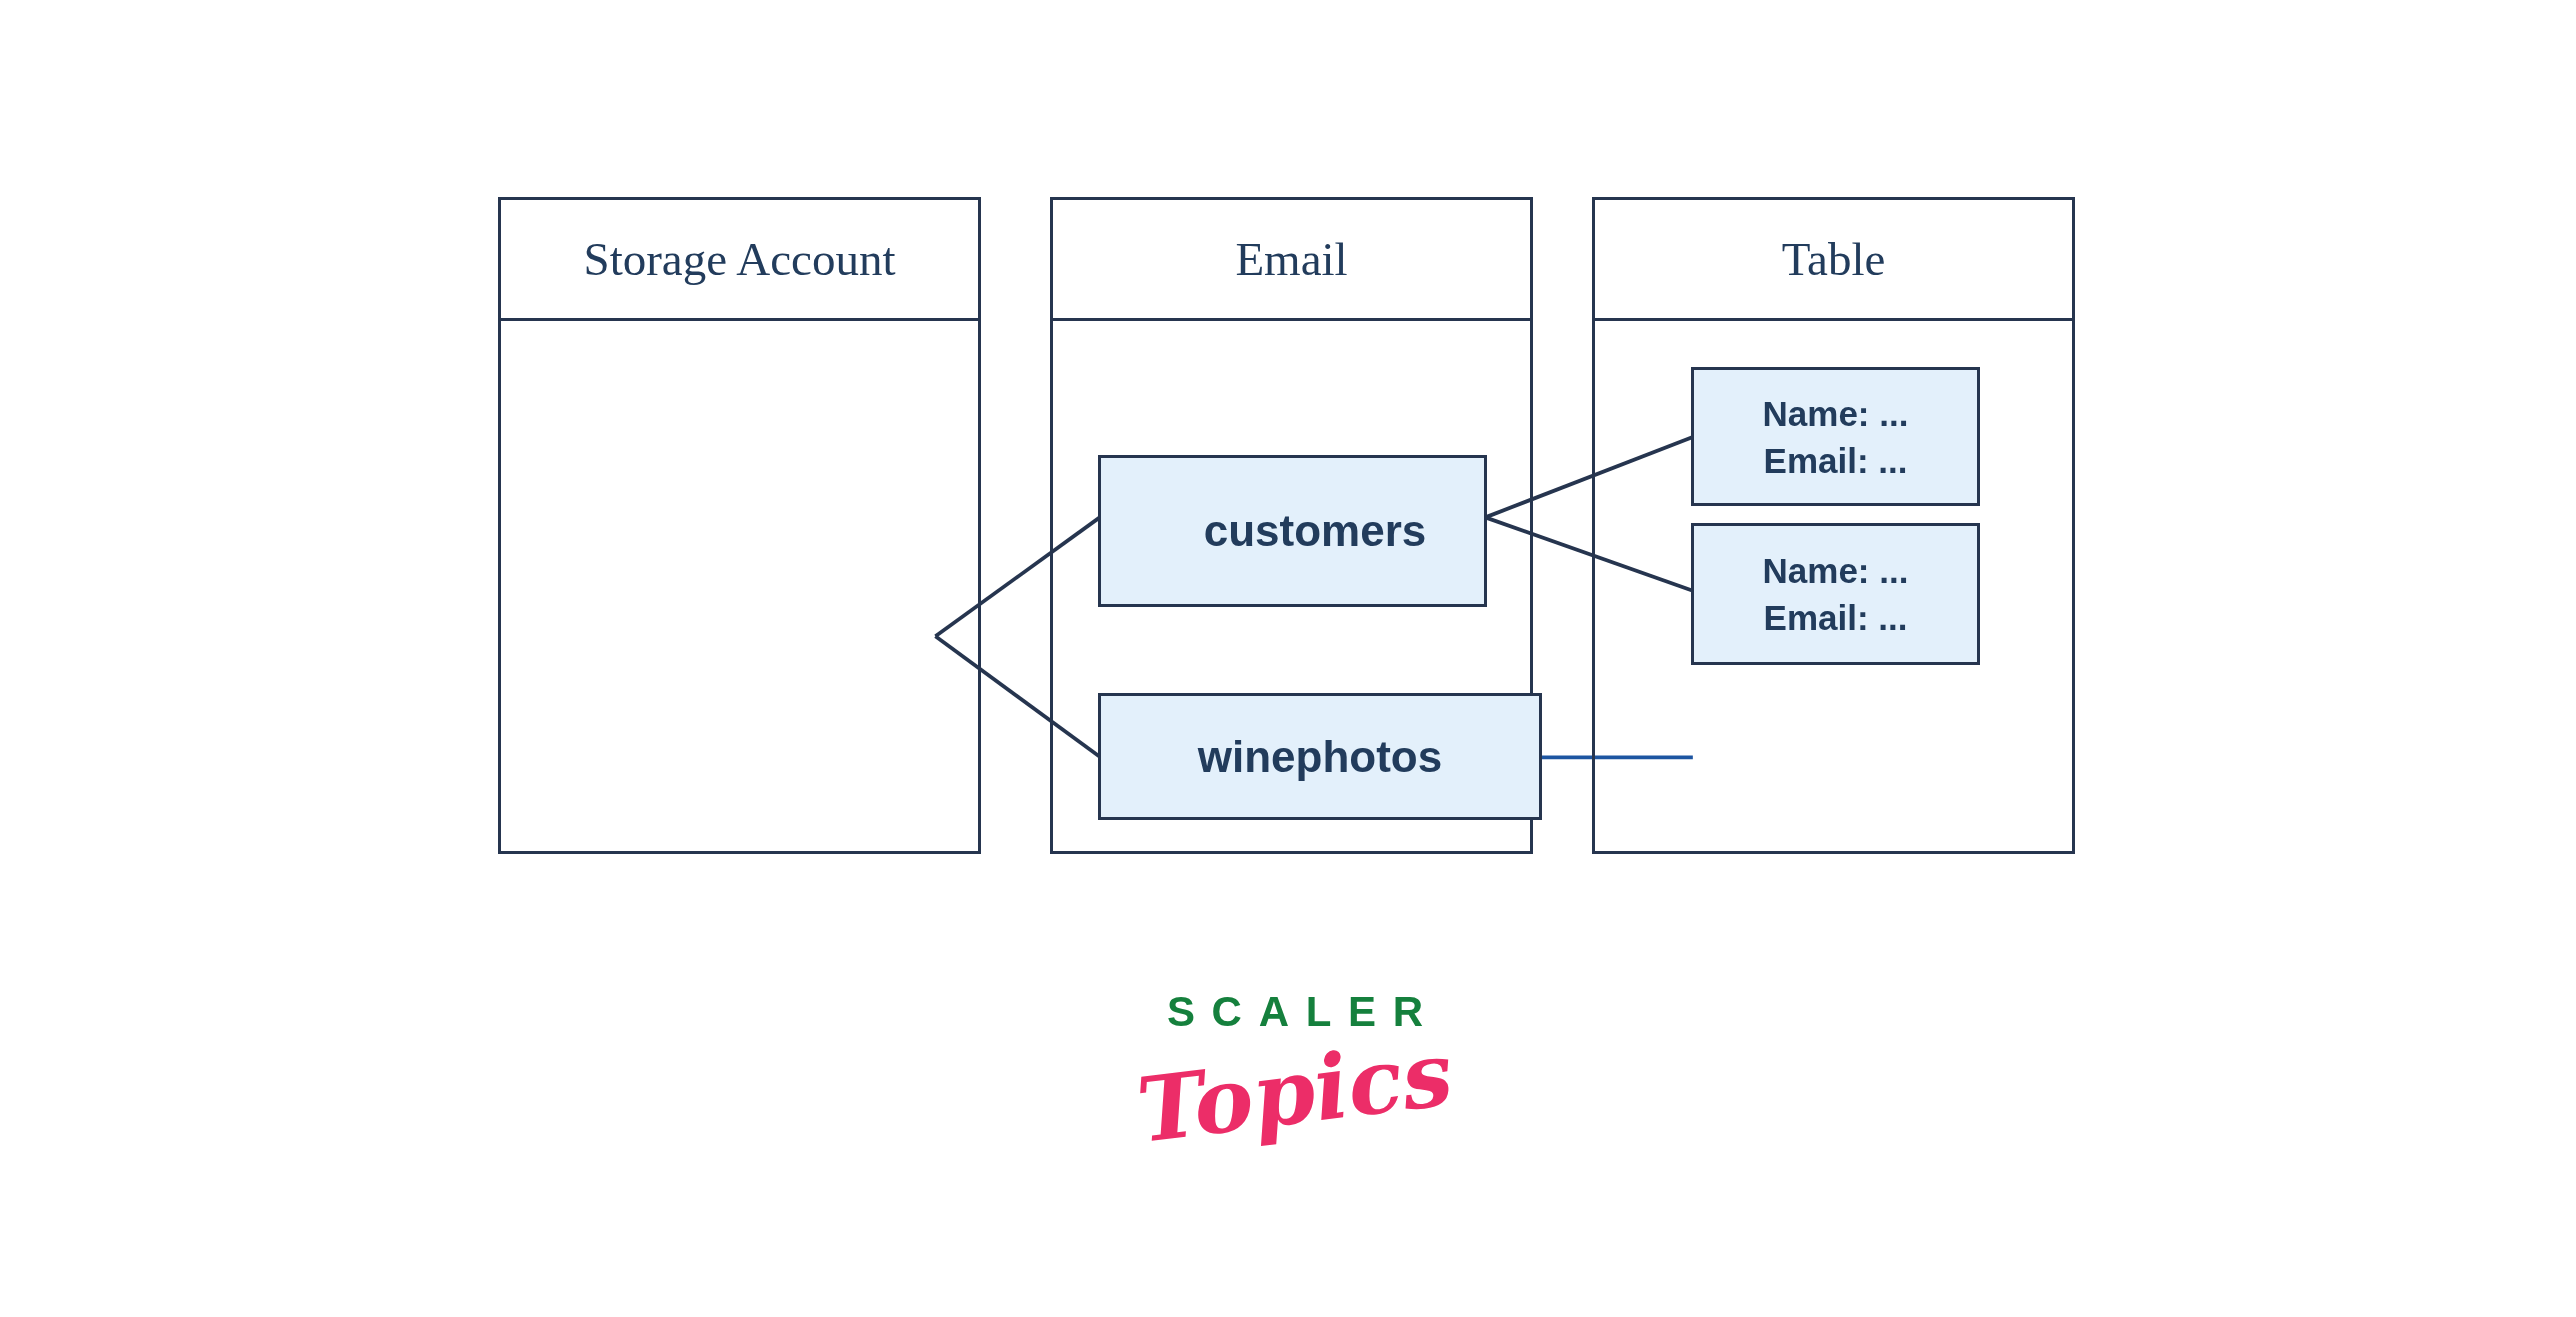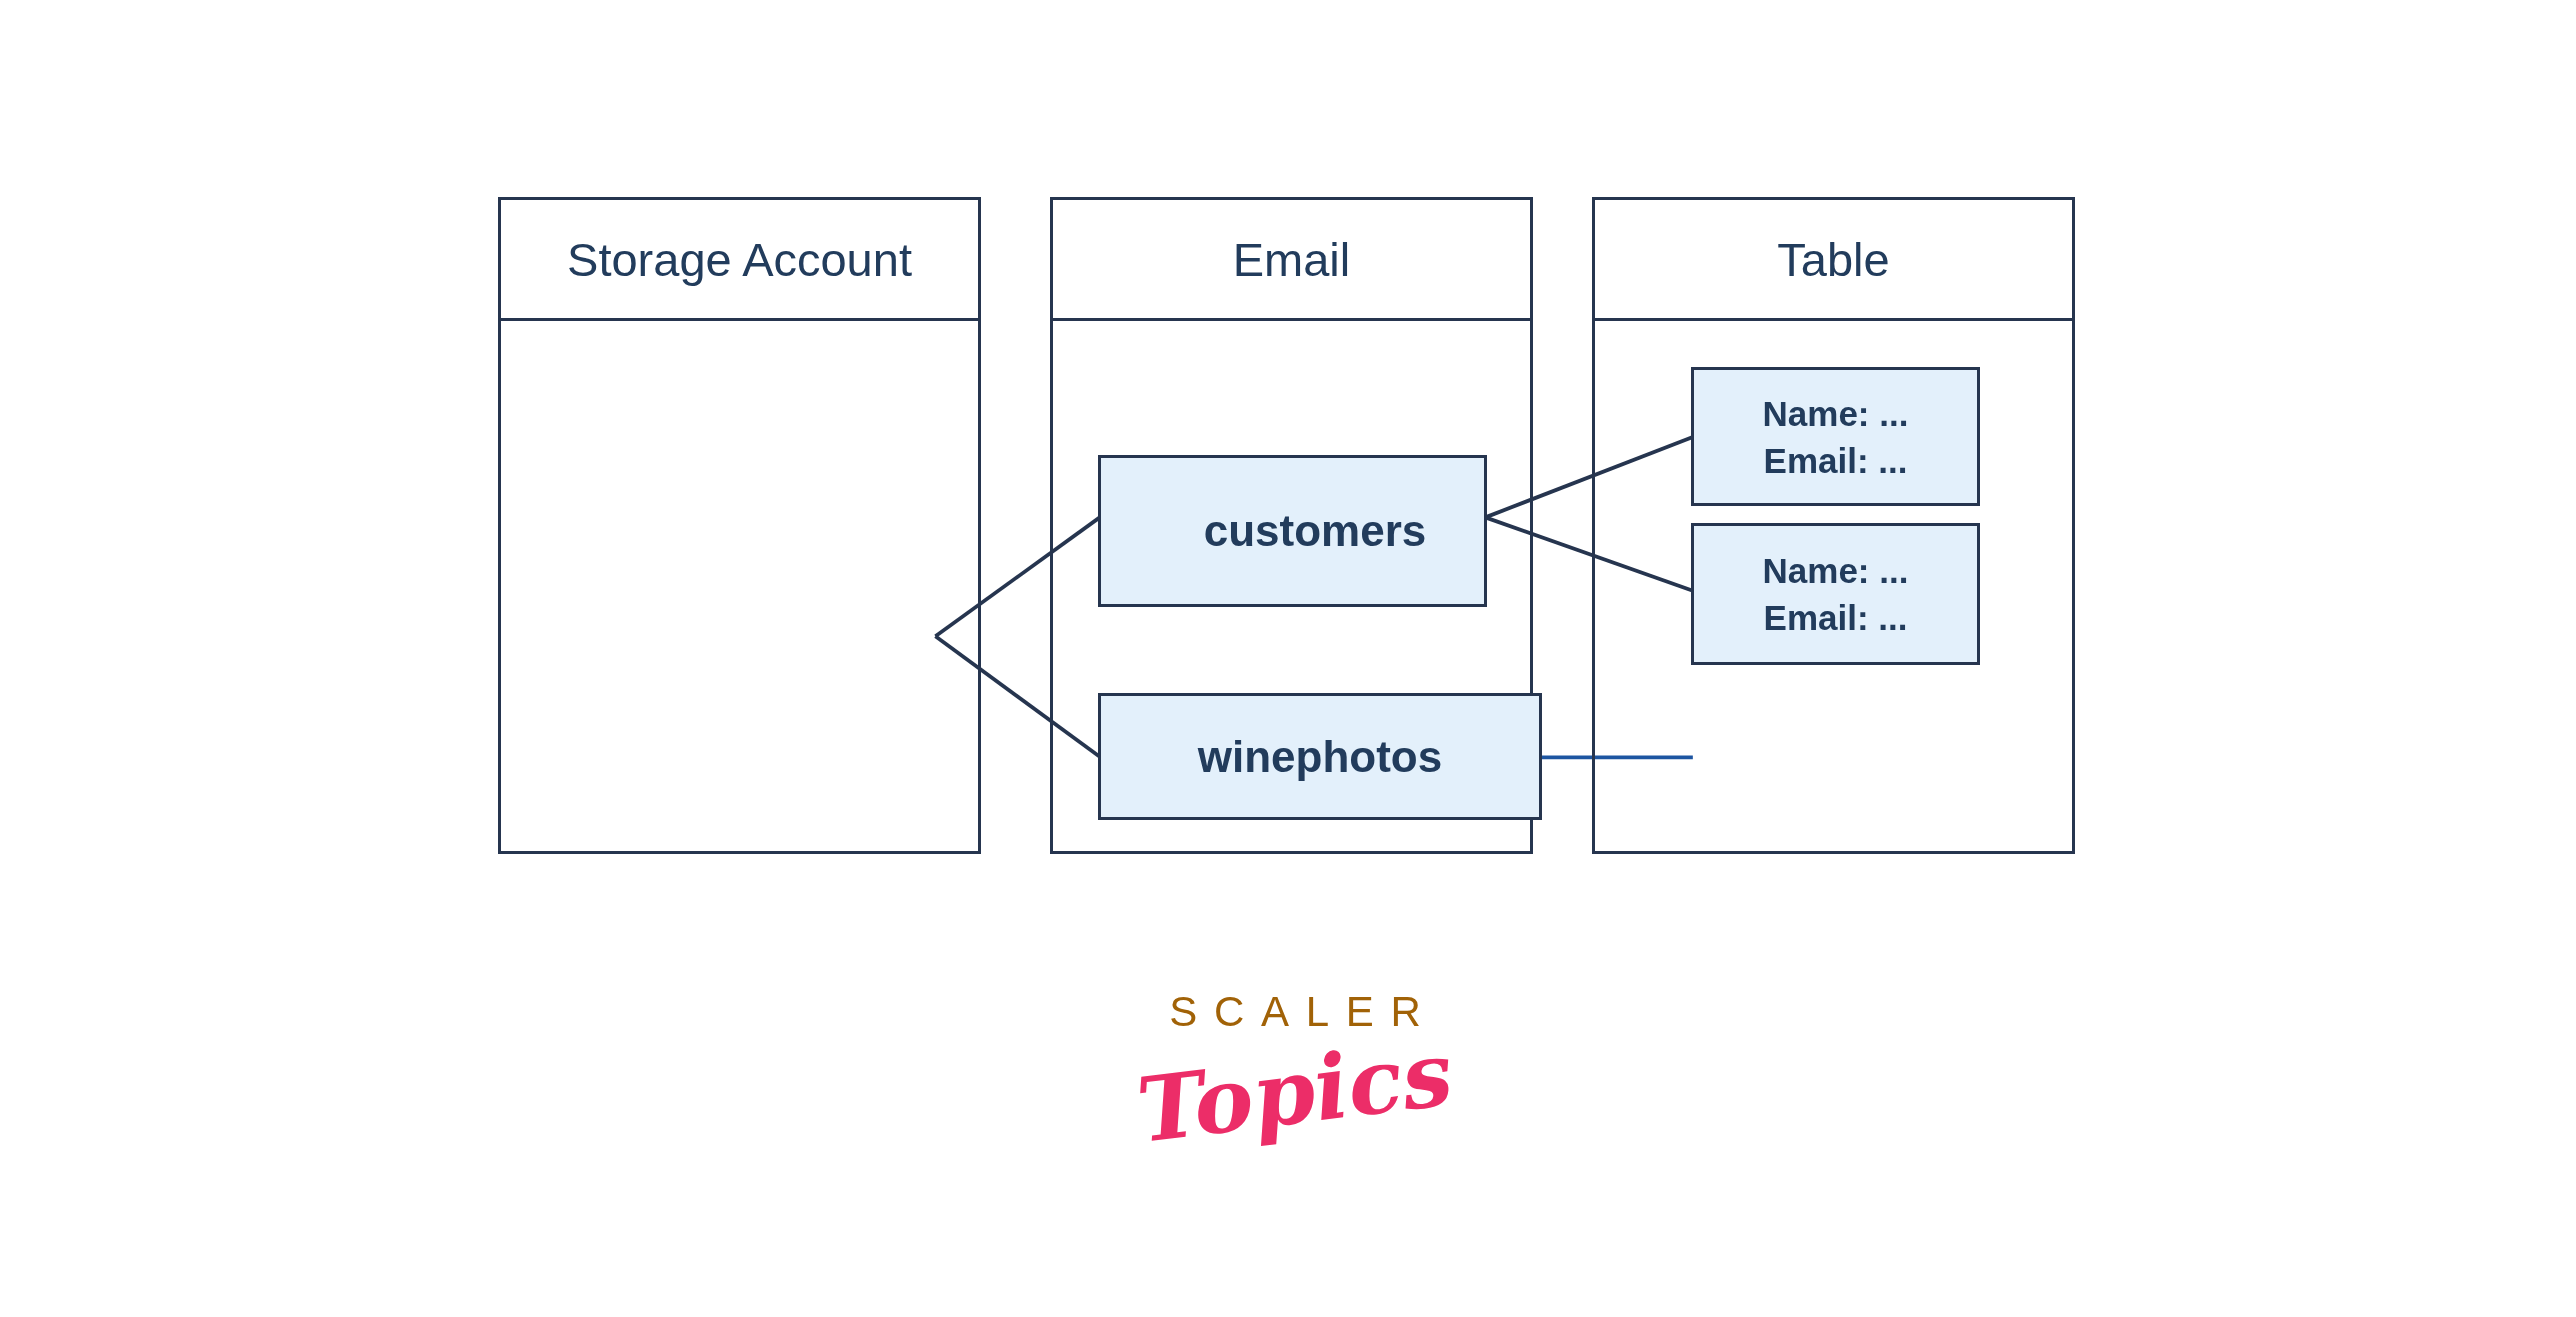--- a/index.html
+++ b/index.html
@@ -26,20 +26,21 @@
   }
   .column-header {
     height: 121px;
     border-bottom: 3.8px solid #26354F;
     display: flex;
     align-items: center;
     justify-content: center;
     font-size: 47px;
     color: #223C5C;
     background: #ffffff;
+    font-family: Liberation Serif, serif;
   }
   .col-1 { left: 498px; }
   .col-2 { left: 1050px; }
   .col-3 { left: 1592px; }
 
   
   .node {
     position: absolute;
     background: #E3F0FB;
     border: 3.8px solid #26354F;
@@ -70,24 +71,24 @@
   .logo {
     position: absolute;
     left: 1132px;
     top: 988px;
     width: 326px;
     text-align: center;
     z-index: 2;
   }
   .logo-scaler {
     font-size: 42px;
-    font-weight: normal;
+    font-weight: bold;
     letter-spacing: 16.7px;
     padding-left: 16.7px; 
-    color: #a16207;
+    color: #15803d;
   }
   .logo-topics {
     display: inline-block;
     margin-top: 3px;
     font-family: "DejaVu Serif", serif;
     font-style: italic;
     font-weight: bold;
     font-size: 89px;
     color: #EC2D68;
     transform: rotate(-7deg);

